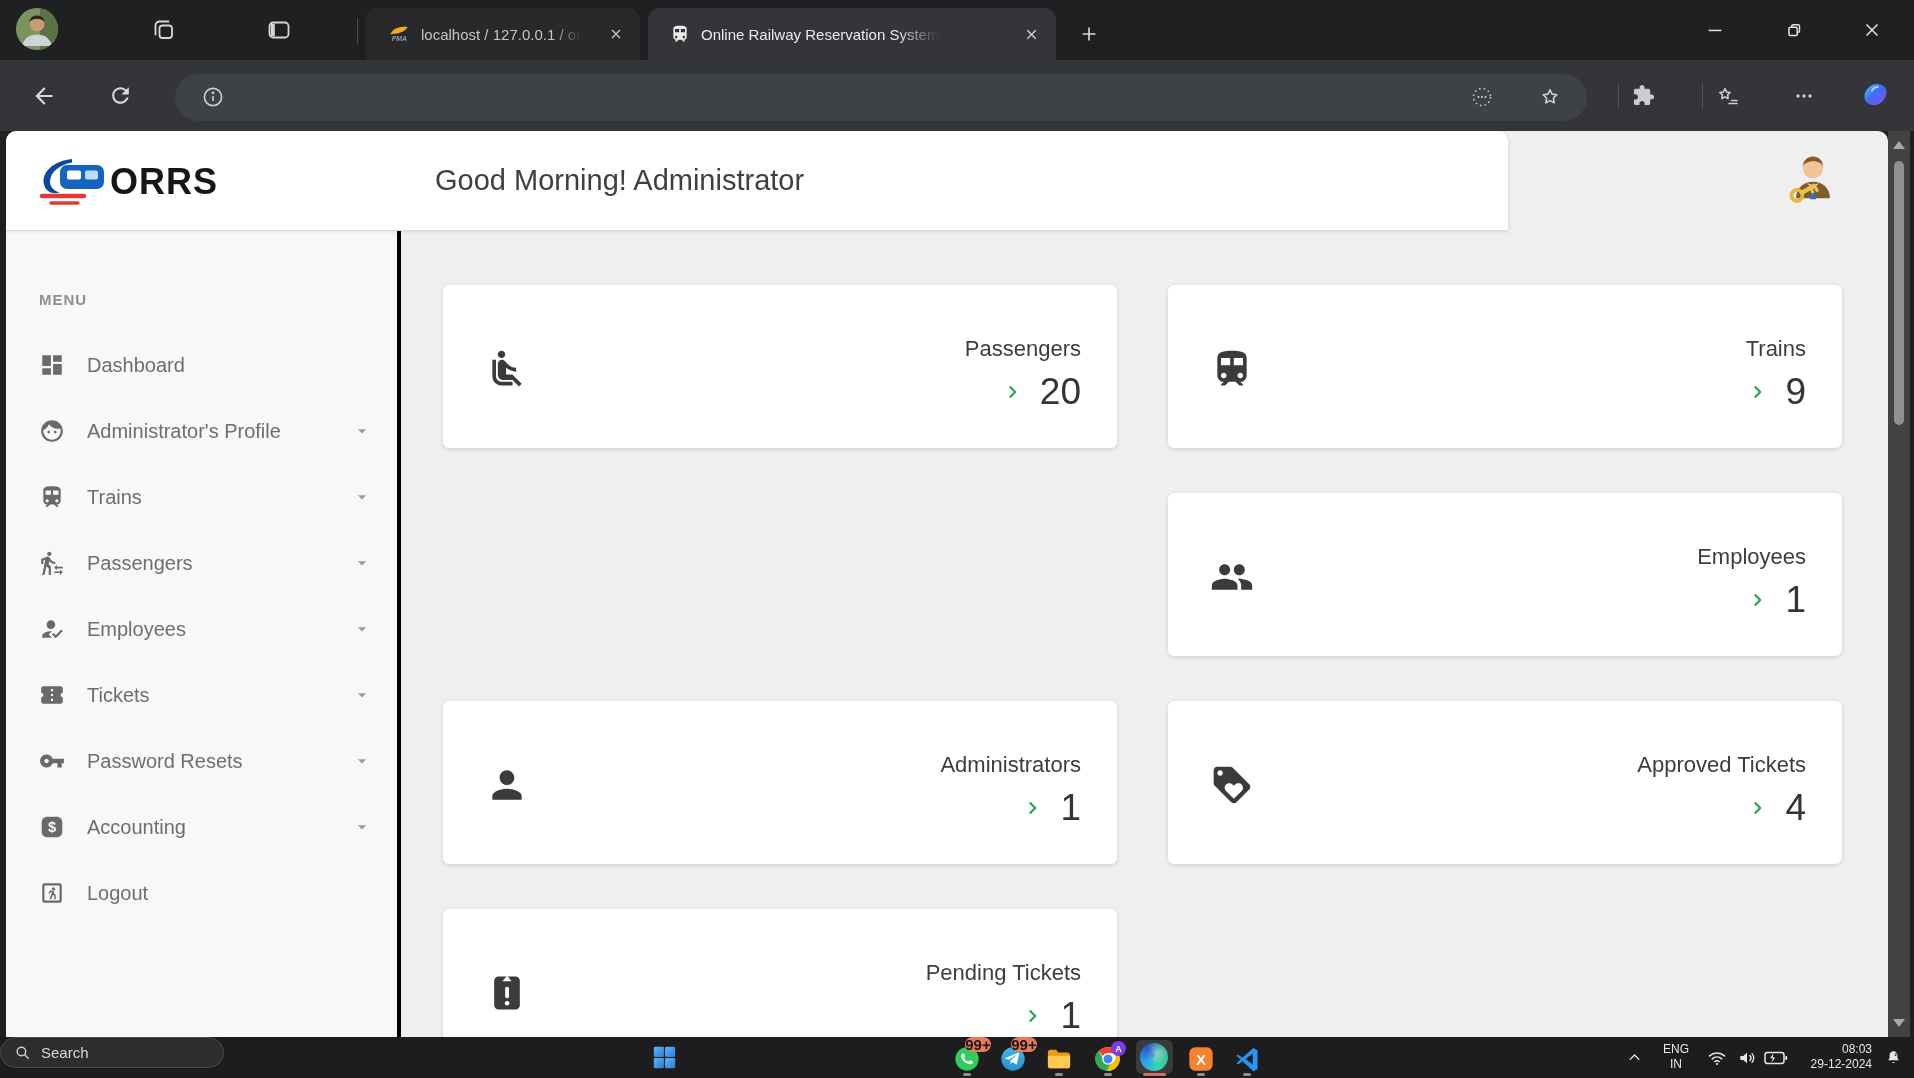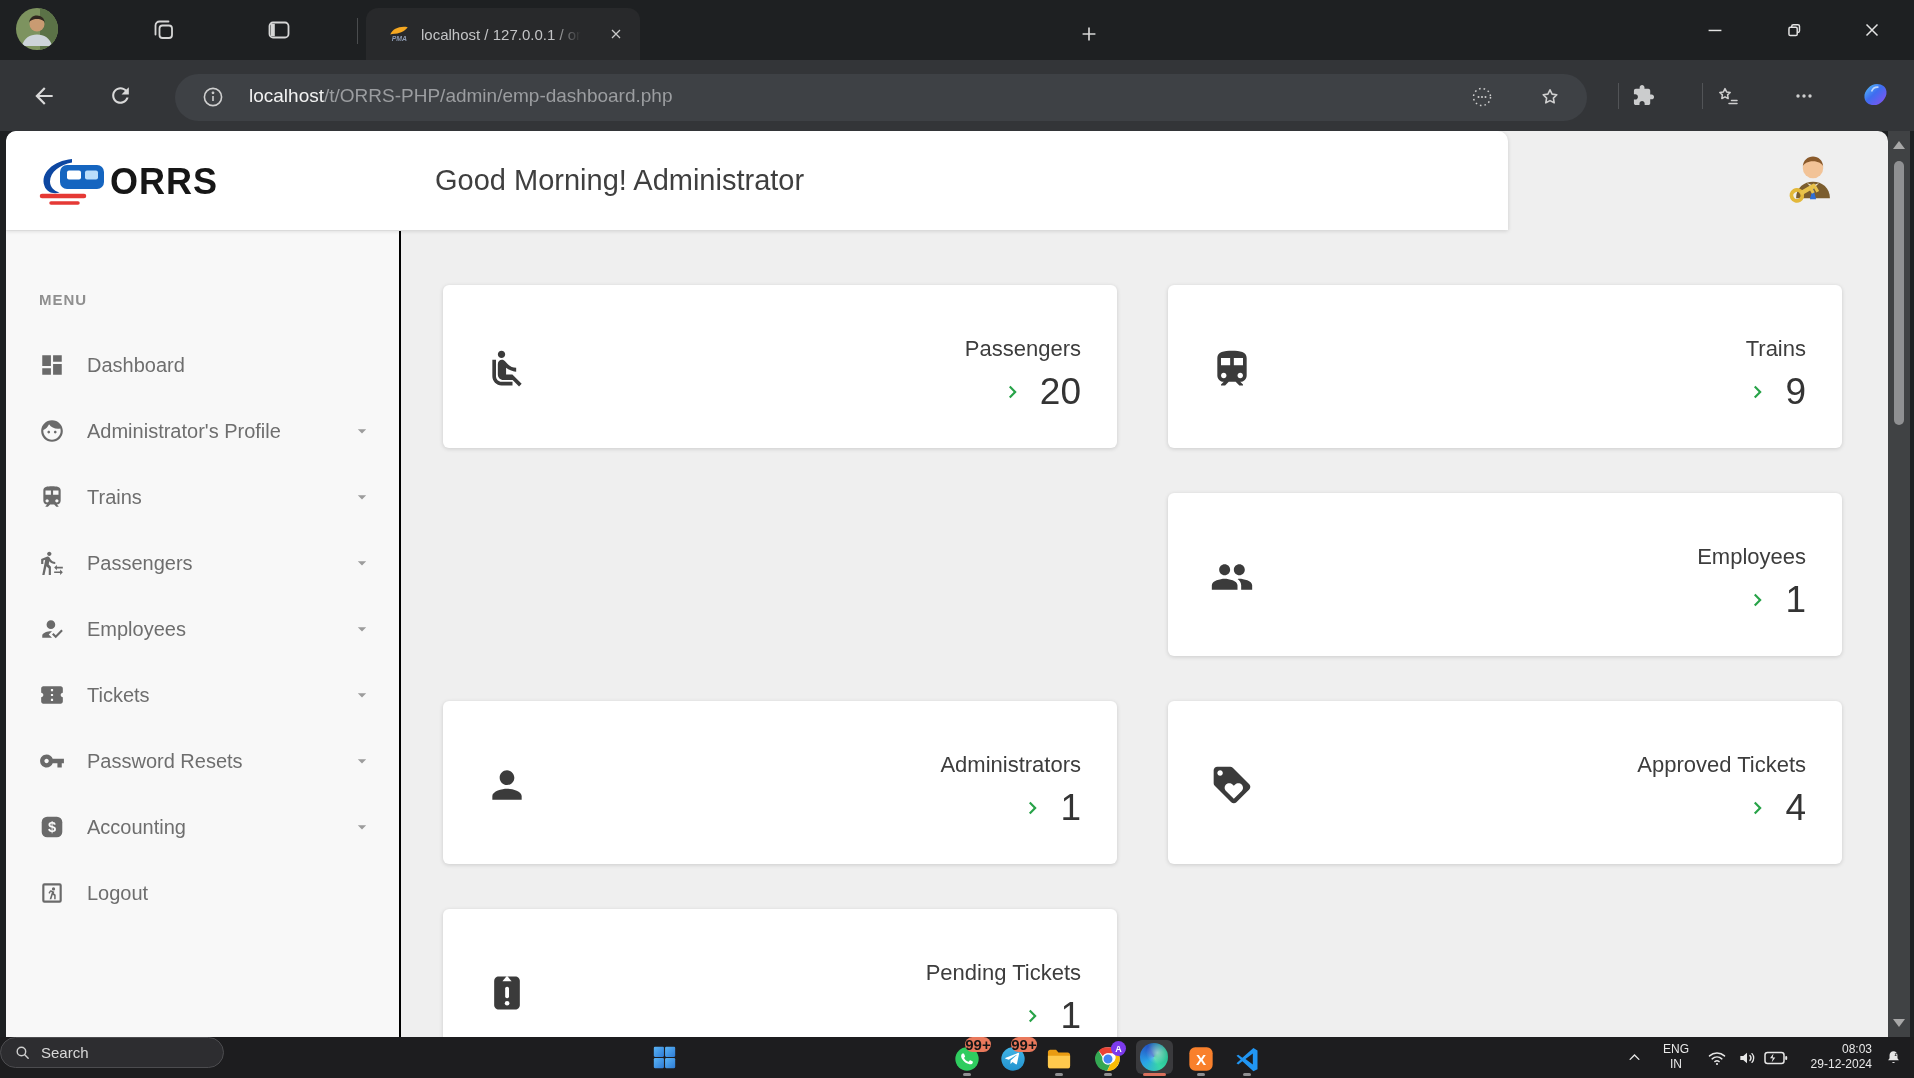--- a/index.html
+++ b/index.html
@@ -27,21 +27,21 @@
   .vsep{width:1px;height:26px;background:#525457}
   .urlbar{background:#3e4145;border-radius:24px;cursor:text}
   .urltext{font-size:19px;white-space:nowrap}
   .host{color:#f2f2f2}
   .path{color:#9b9da0}
 
   
   #page{left:6px;top:131px;width:1882px;height:906px;background:#efefef;border-radius:10px 10px 0 0;overflow:hidden}
   #app-header{left:0;top:0;width:1502px;height:99px;background:#ffffff;border-radius:10px 10px 0 0;box-shadow:0 1px 4px rgba(0,0,0,.14);z-index:2}
   #greeting{left:429px;top:33px;font-size:29px;color:#3f3f3f}
-  #sidebar{left:0;top:100px;width:395px;height:806px;background:#f8f8f8;border-right:2px solid #000000}
+  #sidebar{left:0;top:100px;width:395px;height:806px;background:#f8f8f8;border-right:4px solid #000000}
   #menuLabel{left:33px;top:60px;font-size:15px;font-weight:bold;letter-spacing:1px;color:#8f8f8f}
   .side-item{position:absolute;left:0;width:394px;height:48px;cursor:pointer}
   .si-icon{position:absolute;left:33px;top:11px}
   .si-label{position:absolute;left:81px;top:50%;transform:translateY(-50%);font-size:20px;color:#6e6e6e;white-space:nowrap}
   .si-chev{position:absolute;left:346px;top:14px}
   #main{left:396px;top:100px;width:1486px;height:806px;overflow:hidden}
   .card{position:absolute;width:674px;height:163px;background:#fff;border-radius:6px;box-shadow:0 1px 4px rgba(0,0,0,.15);cursor:pointer}
   .card-icon{position:absolute;left:42px;top:62px}
   .card-text{position:absolute;right:36px;top:50px;text-align:right}
   .card-label{font-size:22px;color:#3d3d3d;line-height:28px;white-space:nowrap}
@@ -106,20 +106,34 @@
       </span>
       <span class="ttitle" style="max-width:160px">localhost / 127.0.0.1 / orrsphp / o</span>
       <span class="tspacer"></span>
       <span class="tclose">
         <svg width="16" height="16" viewBox="0 0 24 24" fill="none" stroke="#c9c9c9" stroke-width="1.9">
             <path d="M6 6l12 12M18 6L6 18"></path>
           </svg>
       </span>
     </div>
 
+    <div class="abs tab active" style="left:648px;width:408px">
+      <span>
+        <svg width="20" height="20" viewBox="0 0 24 24" fill="#ececec">
+            <path d="M12 2c-4.42 0-8 .5-8 4v9.5C4 17.43 5.57 19 7.5 19L6 20.5v.5h2.23l2-2H14l2 2h2v-.5L16.5 19c1.93 0 3.5-1.57 3.5-3.5V6c0-3.5-3.58-4-8-4zM7.5 17c-.83 0-1.5-.67-1.5-1.5S6.67 14 7.5 14s1.5.67 1.5 1.5S8.33 17 7.5 17zm3.5-7H6V6h5v4zm2 0V6h5v4h-5zm3.5 7c-.83 0-1.5-.67-1.5-1.5s.67-1.5 1.5-1.5 1.5.67 1.5 1.5-.67 1.5-1.5 1.5z"></path>
+          </svg>
+      </span>
+      <span class="ttitle" style="max-width:238px">Online Railway Reservation System</span>
+      <span class="tspacer"></span>
+      <span class="tclose">
+        <svg width="17" height="17" viewBox="0 0 24 24" fill="none" stroke="#d6d6d6" stroke-width="1.9">
+            <path d="M6 6l12 12M18 6L6 18"></path>
+          </svg>
+      </span>
+    </div>
 
     <div class="abs tbico" style="left:1078px;top:23px">
       <svg width="22" height="22" viewBox="0 0 24 24" fill="none" stroke="#d6d6d6" stroke-width="1.8">
           <path d="M12 5v14M5 12h14"></path>
         </svg>
     </div>
 
     <div class="abs winbtn" style="left:1692px">
       <svg width="22" height="22" viewBox="0 0 24 24" fill="none" stroke="#e4e4e4" stroke-width="1.6">
           <path d="M5 12.5h14"></path>
@@ -151,23 +165,20 @@
     </div>
 
     <div class="abs urlbar" style="left:175px;top:14px;width:1412px;height:47px">
       <span class="abs" style="left:26px;top:11px">
         <svg width="24" height="24" viewBox="0 0 24 24" fill="none" stroke="#cfcfcf" stroke-width="1.6">
           <circle cx="12" cy="12" r="8.6"></circle>
             <path d="M12 11v5"></path>
             <circle cx="12" cy="7.8" r="0.6" fill="#cfcfcf"></circle>
         </svg>
       </span>
-      <div class="abs urltext" style="left:74px;top:11px">
-        <span class="host">localhost</span><span class="path">/t/ORRS-PHP/admin/emp-dashboard.php</span>
-      </div>
       <span class="abs tbico" style="left:1295px;top:11px">
         <svg width="24" height="24" viewBox="0 0 24 24">
           <circle cx="12" cy="12" r="8.5" fill="none" stroke="#cfcfcf" stroke-width="1.5" stroke-dasharray="1.6 3"></circle>
           <circle cx="8.5" cy="12" r="1" fill="#cfcfcf"></circle>
             <circle cx="12" cy="12" r="1" fill="#cfcfcf"></circle>
             <circle cx="15.5" cy="12" r="1" fill="#cfcfcf"></circle>
         </svg>
       </span>
       <span class="abs tbico" style="left:1363px;top:11px">
         <svg width="24" height="24" viewBox="0 0 24 24" fill="none" stroke="#cfcfcf" stroke-width="1.6" stroke-linejoin="round">

